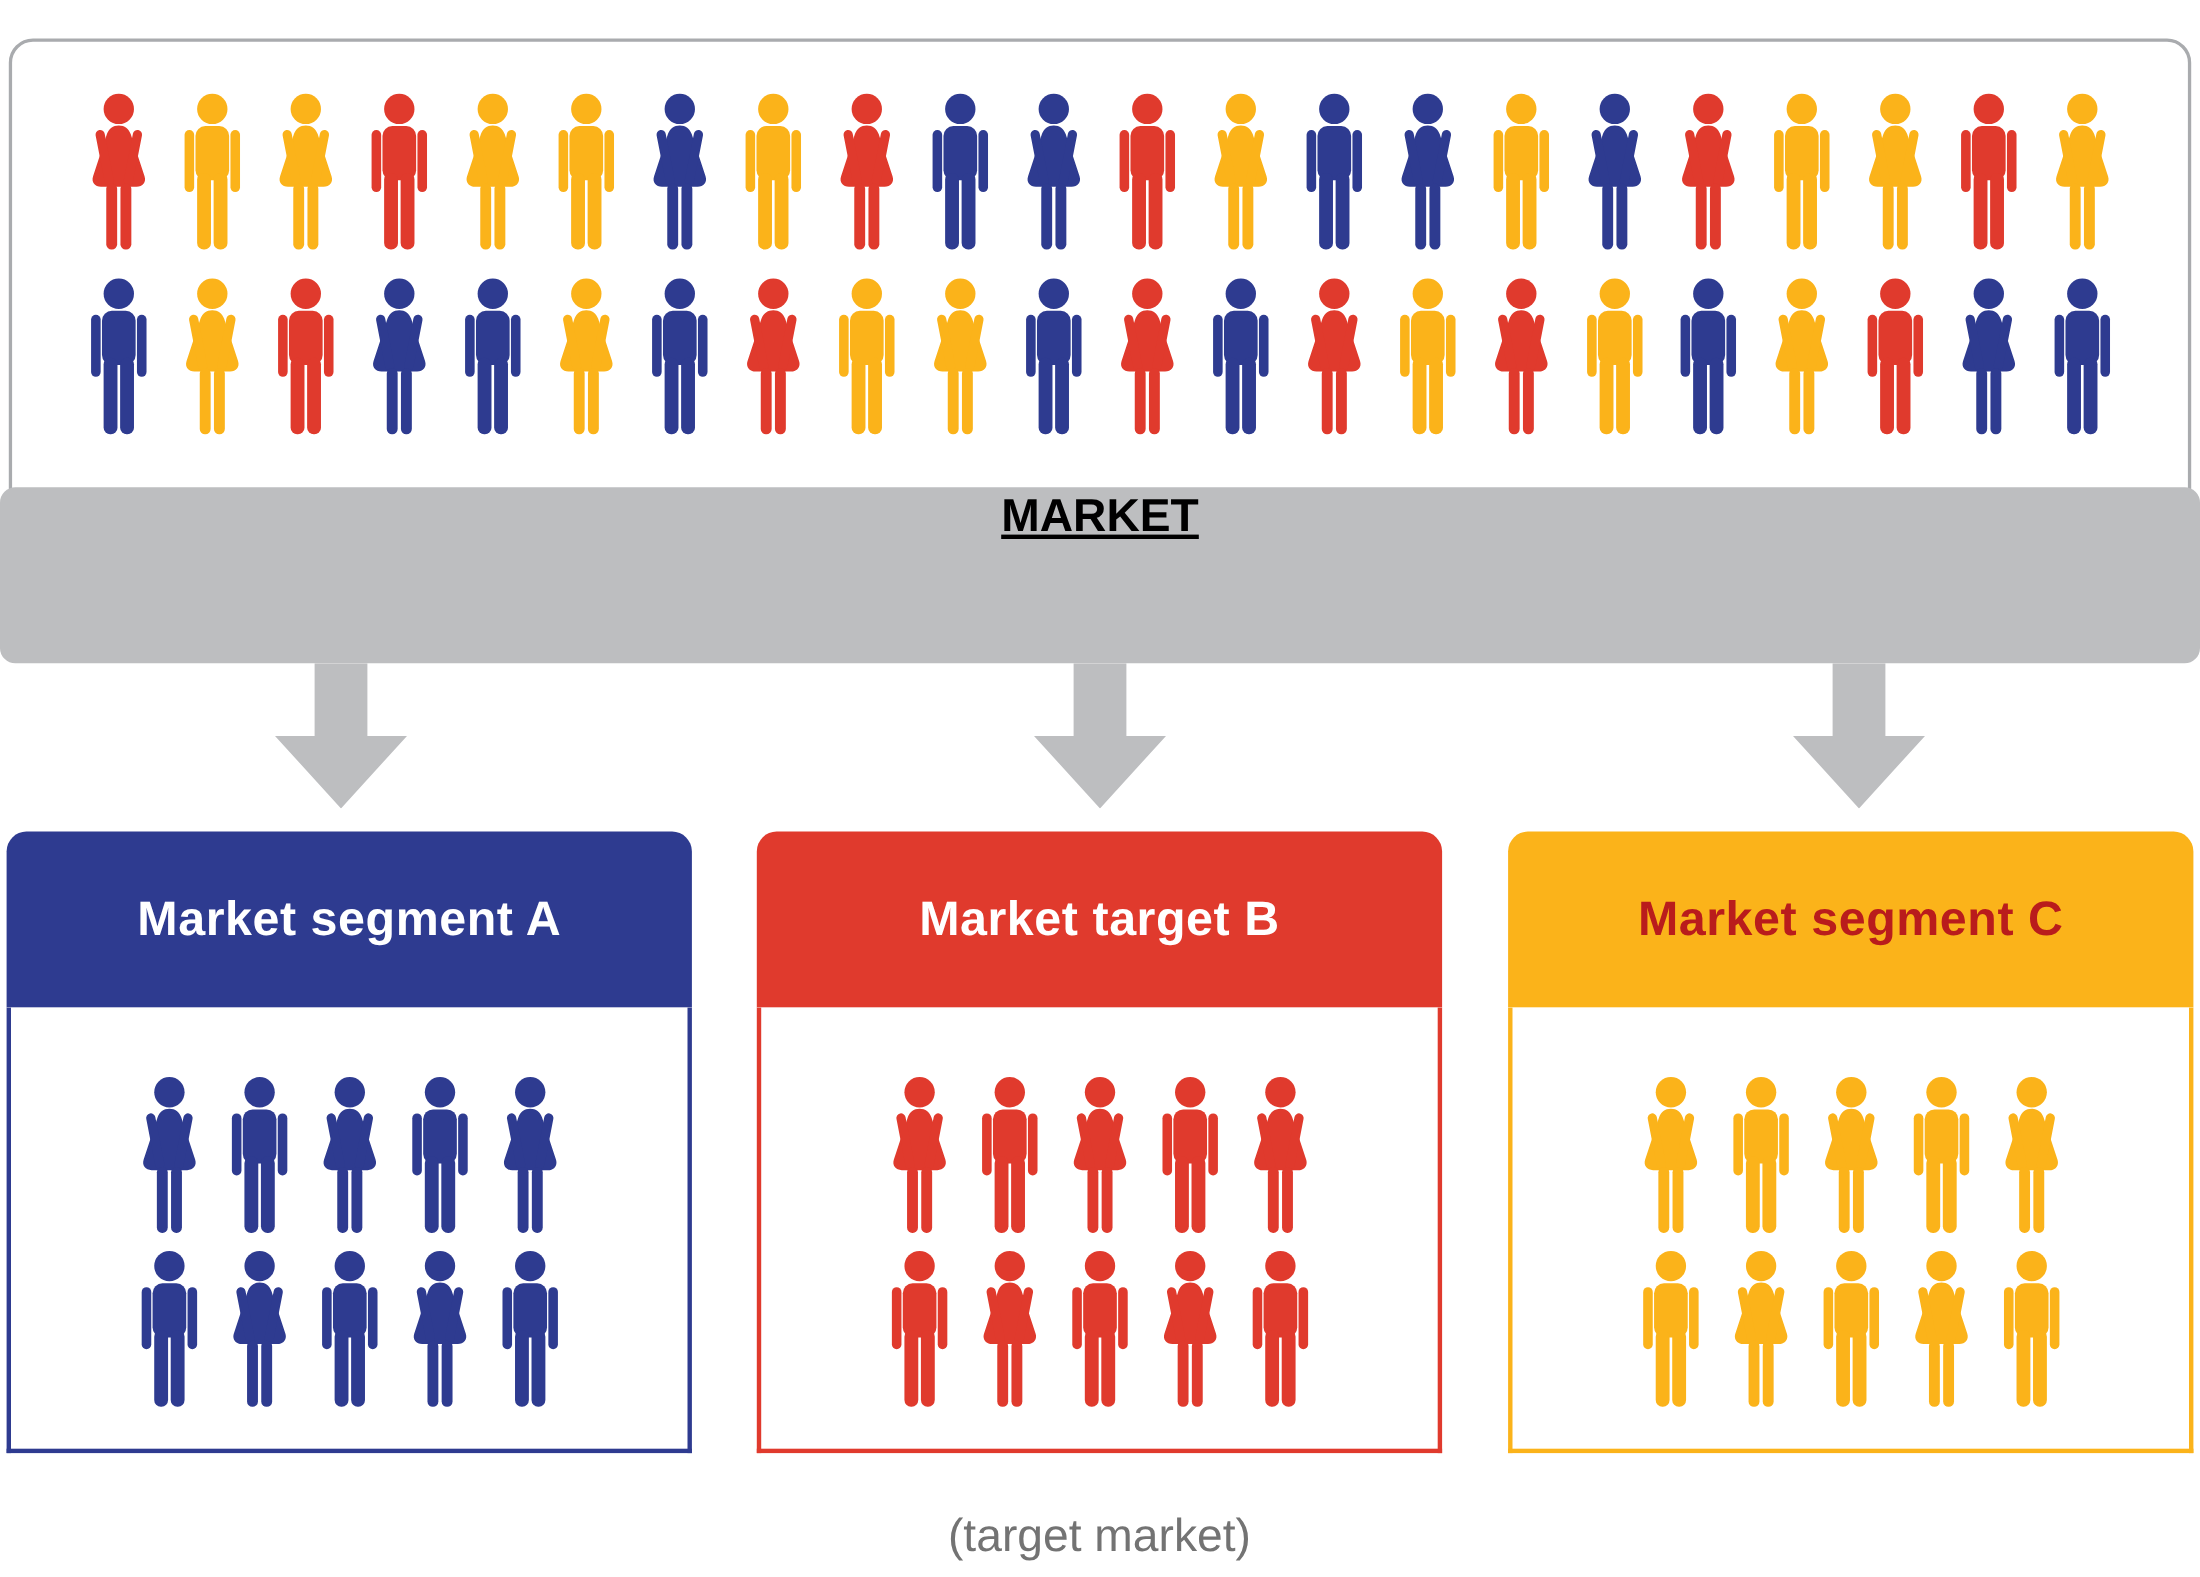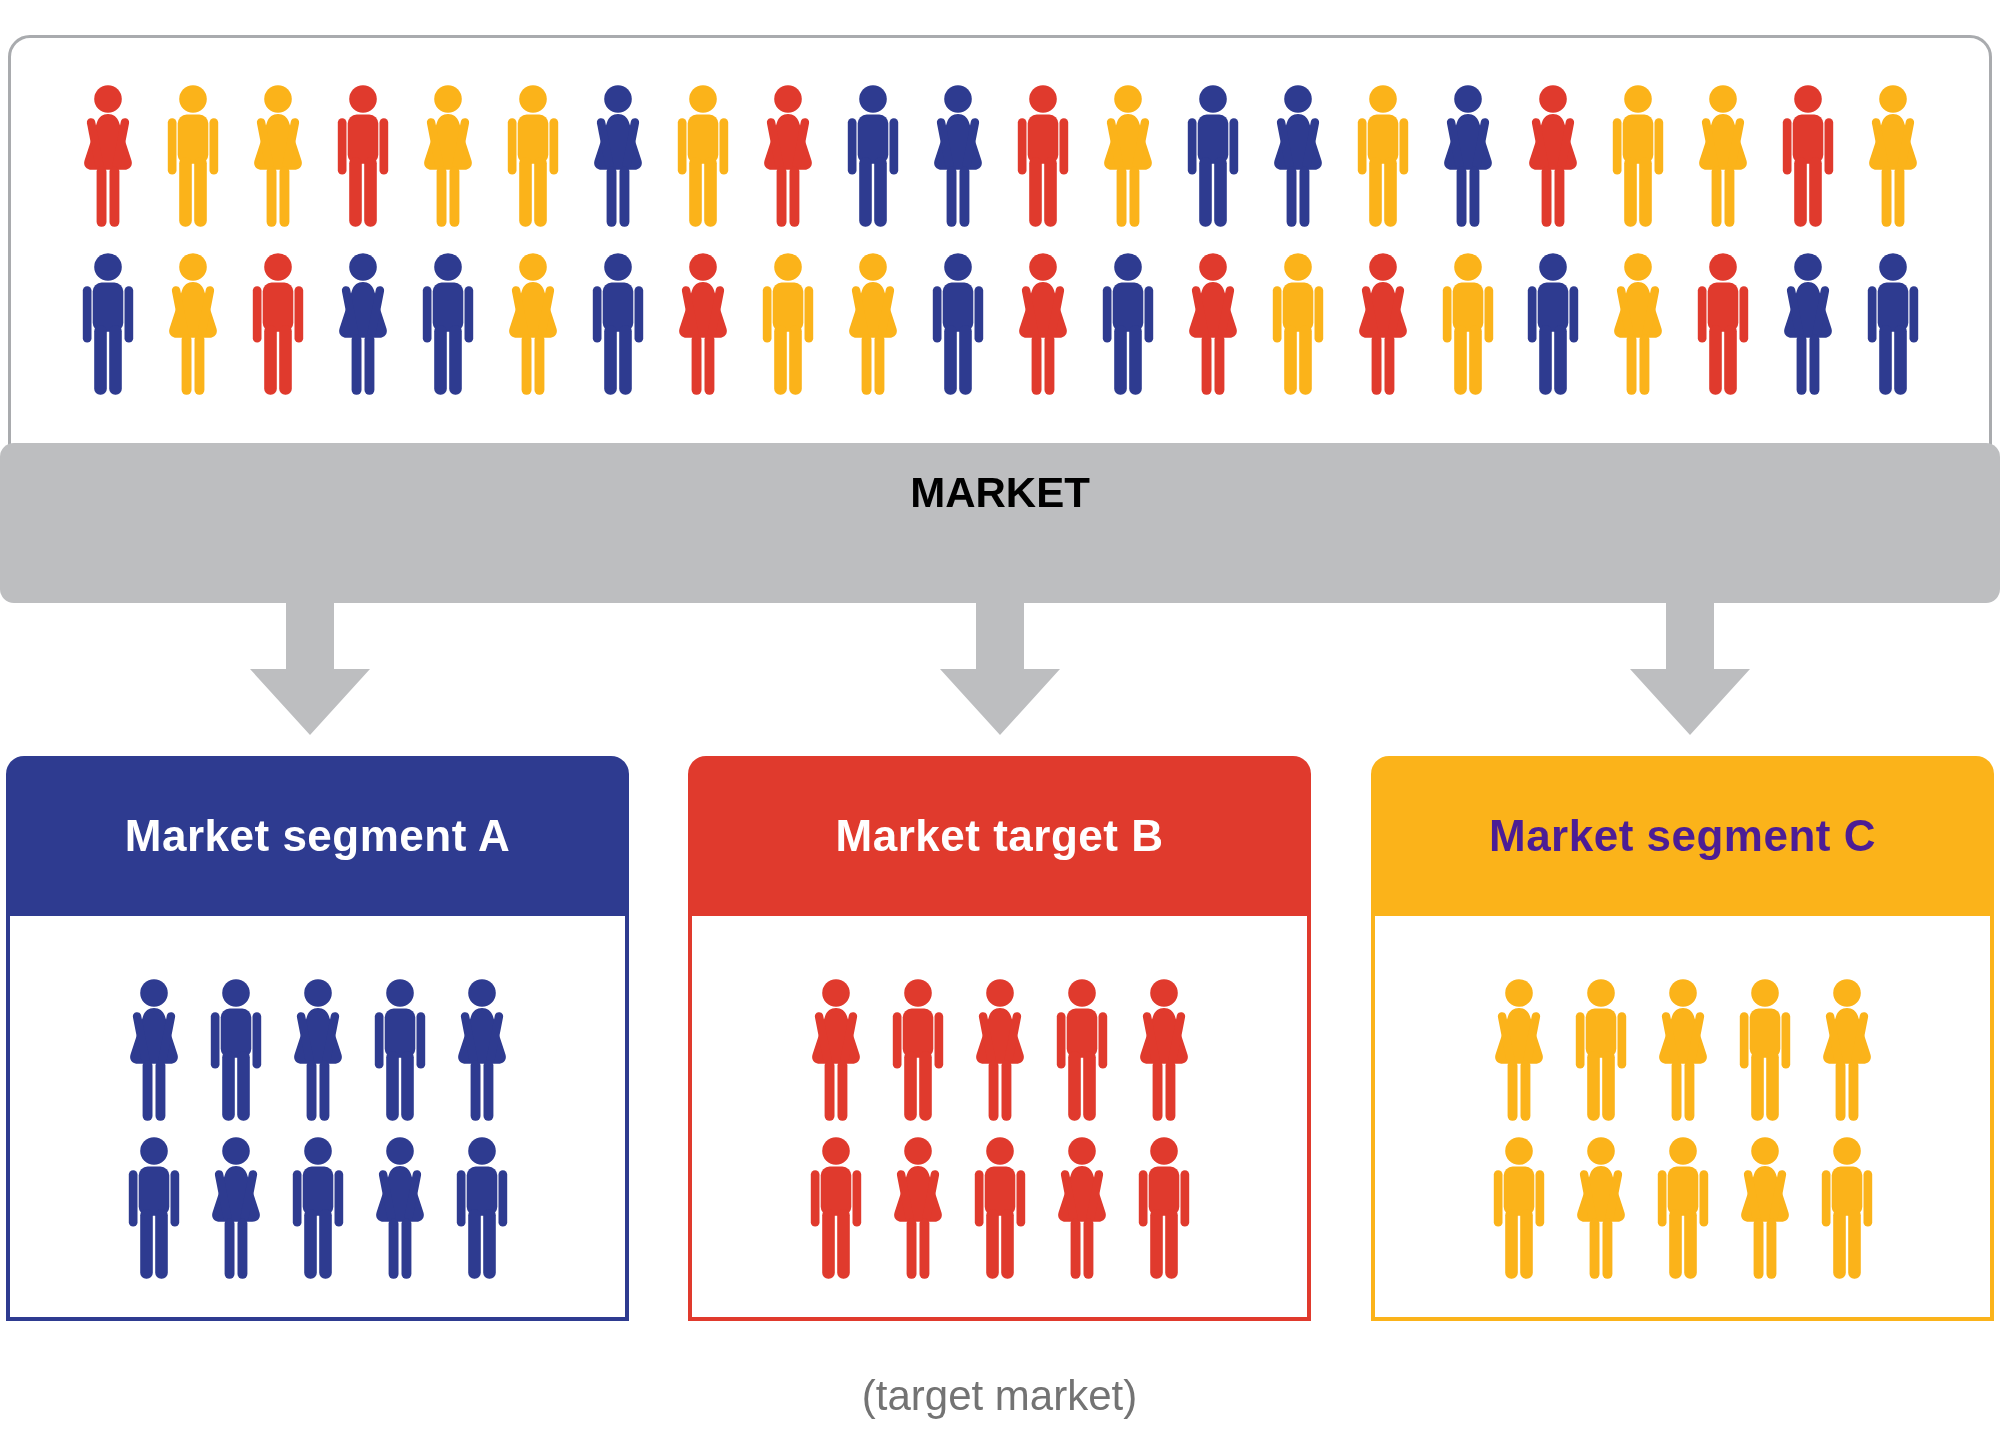--- a/index.html
+++ b/index.html
@@ -14,22 +14,23 @@
     box-sizing:content-box;
     display:flex;flex-direction:column;align-items:center;
     padding-top:46px;gap:24px;
   }
   .crowd-row{display:flex;gap:25px;justify-content:center;}
   .person{display:block;}
   .crowd-row .person{width:60px;height:144px;}
   
   .market-band{
     position:absolute;left:0;top:443px;width:2000px;height:160px;
-    border-radius:14px;box-sizing:border-box;padding-top:24px;
+    border-radius:14px;box-sizing:border-box;
     text-align:center;
+    text-decoration:underline;
   }
   .market-title{font-size:42px;font-weight:bold;color:#000;line-height:52px;}
   .market-sub{font-size:40px;font-weight:normal;color:#101010;line-height:52px;}
   
   .arrow{position:absolute;top:603px;width:120px;height:132px;}
   .arrow svg{display:block;width:120px;height:132px;}
   #arrow-a{left:250px;} #arrow-b{left:940px;} #arrow-c{left:1630px;}
   
   .segment{position:absolute;top:756px;width:623px;height:565px;}
   #segment-a{left:6px;} #segment-b{left:688px;} #segment-c{left:1371px;}
@@ -312,21 +313,21 @@
             <use href="#icon-female"></use>
           </svg>
           <svg viewBox="0 0 100 240" class="person" style="color: rgb(224, 58, 45);">
             <use href="#icon-male"></use>
           </svg>
         </div>
     </div>
   </div>
 
   <div class="segment" id="segment-c">
-    <div class="seg-header" style="background: rgb(251, 179, 26); color: #4c1d95;">Market segment C</div>
+    <div class="seg-header" style="background: rgb(251, 179, 26); color: #b91c1c;">Market segment C</div>
     <div class="seg-body" style="border-color: rgb(251, 179, 26);">
       <div class="seg-row">
           <svg viewBox="0 0 100 240" class="person" style="color: rgb(251, 179, 26);">
             <use href="#icon-female"></use>
           </svg>
           <svg viewBox="0 0 100 240" class="person" style="color: rgb(251, 179, 26);">
             <use href="#icon-male"></use>
           </svg>
           <svg viewBox="0 0 100 240" class="person" style="color: rgb(251, 179, 26);">
             <use href="#icon-female"></use>

